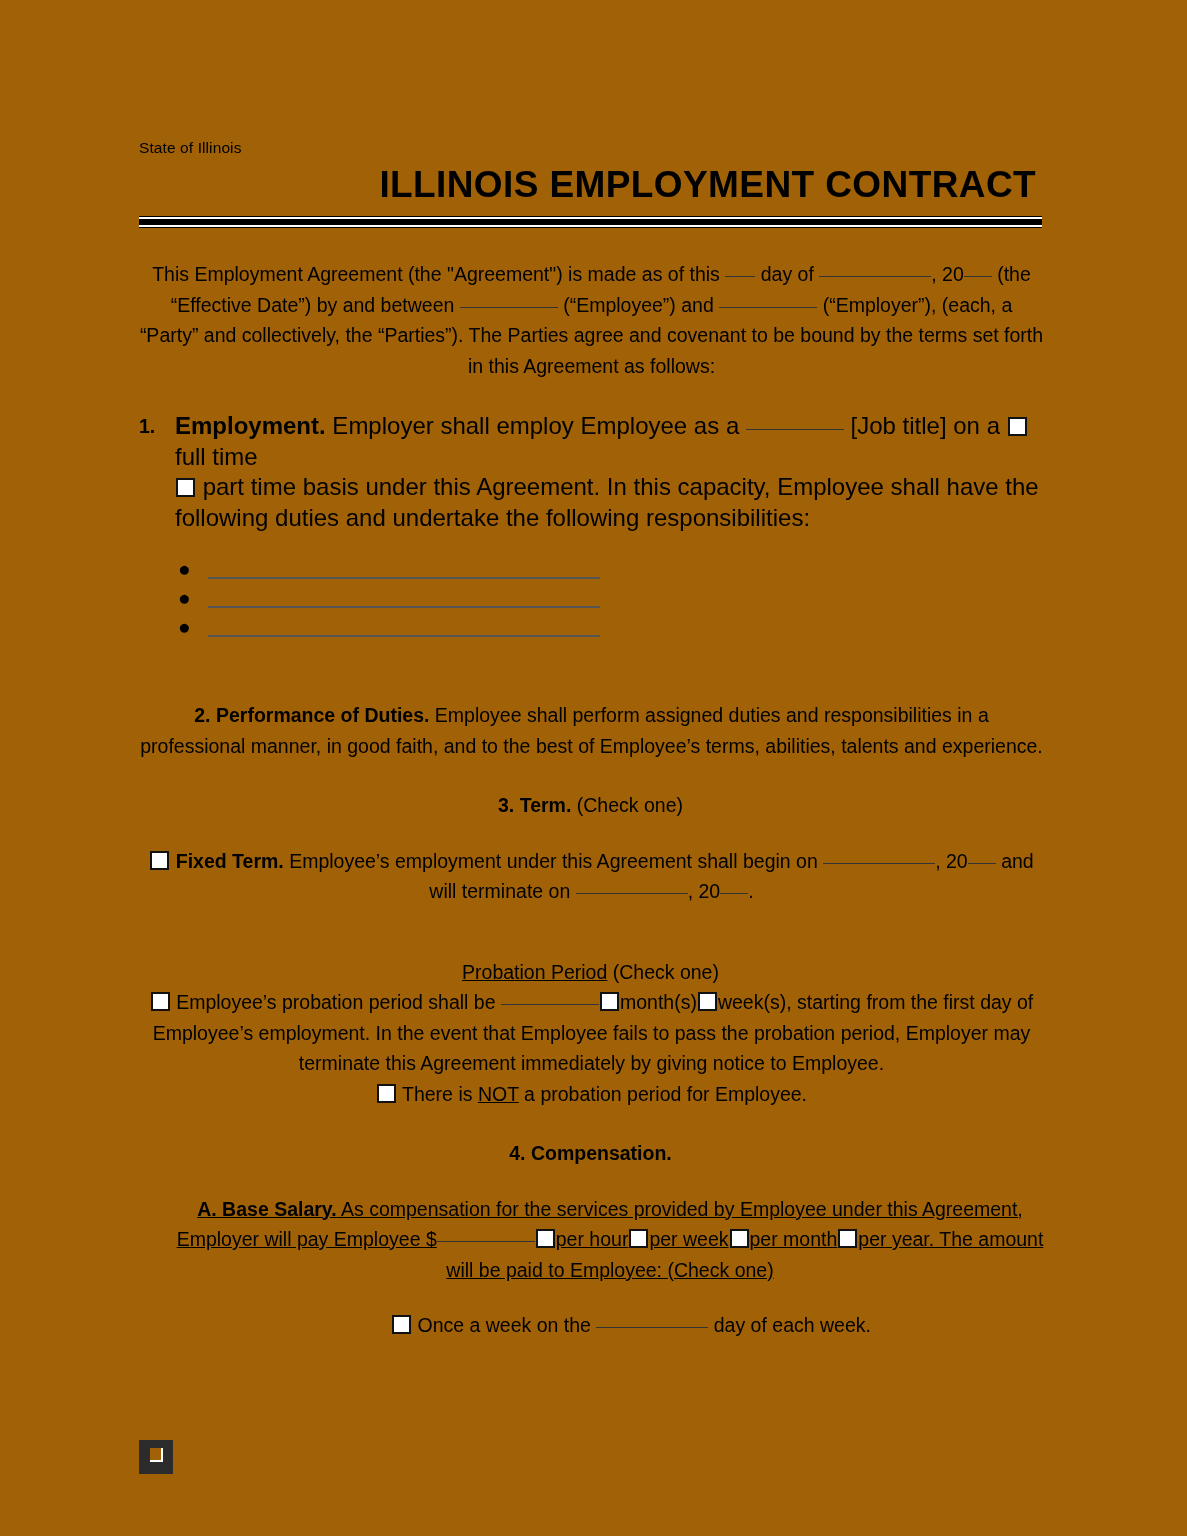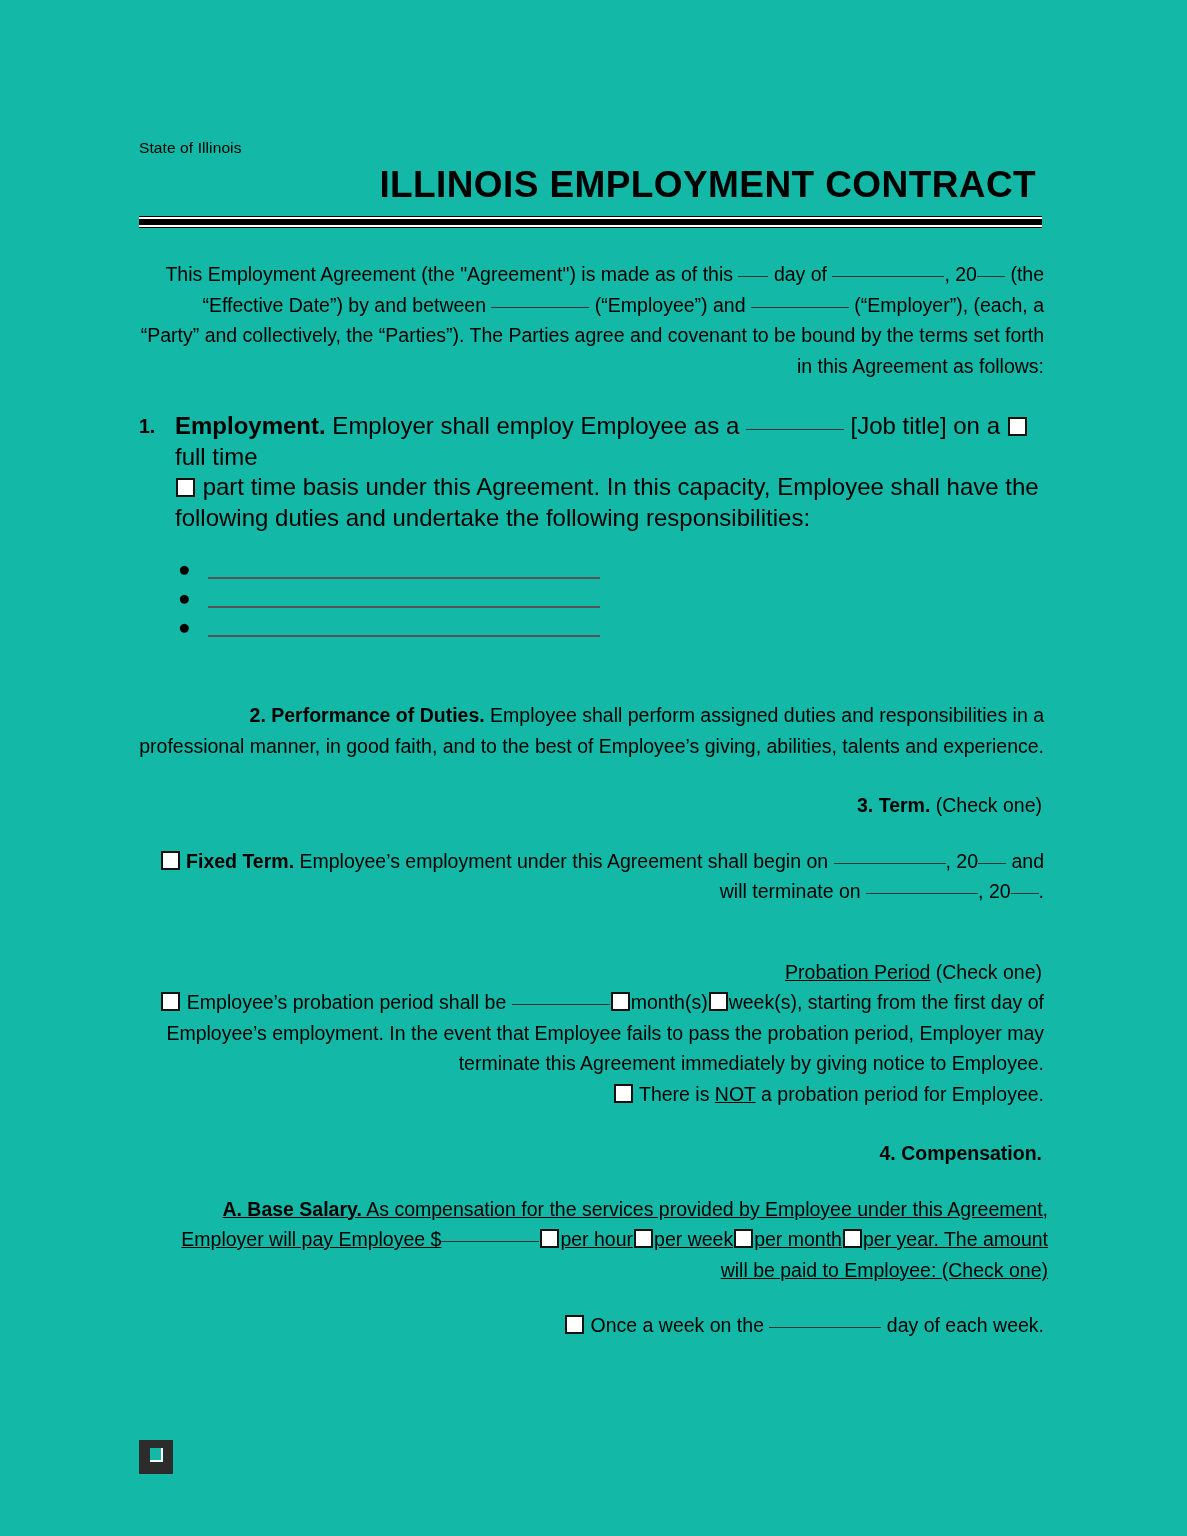--- a/index.html
+++ b/index.html
@@ -12,21 +12,21 @@
     height: 1536px;
     font-family: "Liberation Sans", sans-serif;
     color: #000000;
     -webkit-font-smoothing: antialiased;
   }
 
   .page {
     position: relative;
     width: 1187px;
     height: 1536px;
-    background: #14b8a6;
+    background: #a16207;
     box-sizing: border-box;
     padding: 139px 145px 0 139px;
   }
 
   
   .state-line {
     font-size: 15.5px;
     line-height: 18px;
     letter-spacing: 0.1px;
     margin: 0 0 6px 0;
@@ -45,21 +45,21 @@
     width: 903px;
   }
   .title-rule .thin  { height: 1px;  background: #000; }
   .title-rule .gap   { height: 2px;  background: #ffffff; }
   .title-rule .thick { height: 6px;  background: #000; }
 
   
   .body-txt {
     font-size: 19.5px;
     line-height: 30.5px;
-    text-align: right;
+    text-align: center;
     margin: 0;
   }
   .p-intro { margin-top: 31px; width: 905px; }
 
   .sec-gap-lg { height: 29px; }
   .sec-gap-md { height: 25px; }
 
   b, .bold { font-weight: bold; }
   .u { text-decoration: underline; }
 
@@ -177,21 +177,21 @@
     <div class="bullet-row">
       <span class="bullet-dot">●</span>
       <span class="blank-line"></span>
     </div>
   </div>
 
   <div class="sec-gap-md"></div>
 
 
   <div class="sec-gap-lg"></div>
-  <p class="body-txt" style="width:905px;"><span class="bold">2. Performance of Duties.</span><span> Employee shall perform assigned duties and responsibilities in a professional manner, in good faith, and to the best of Employee’s giving, abilities, talents and experience.</span></p>
+  <p class="body-txt" style="width:905px;"><span class="bold">2. Performance of Duties.</span><span> Employee shall perform assigned duties and responsibilities in a professional manner, in good faith, and to the best of Employee’s terms, abilities, talents and experience.</span></p>
 
   <div class="sec-gap-lg"></div>
   <p class="body-txt"><span class="bold">3. Term.</span><span> (Check one)</span></p>
 
   <div class="sec-gap-md"></div>
   <p class="body-txt" style="width:905px;"><span class="cb"></span><span class="bold"> Fixed Term.</span><span>  Employee’s employment under this Agreement shall begin on </span><span class="fill fill-lg"></span><span>, 20</span><span class="fill fill-sm"></span><span> and will terminate on </span><span class="fill fill-lg"></span><span>, 20</span><span class="fill fill-sm"></span><span>.</span></p>
 
   <div class="sec-gap-md"></div>
 
   <div class="sec-gap-md"></div>

